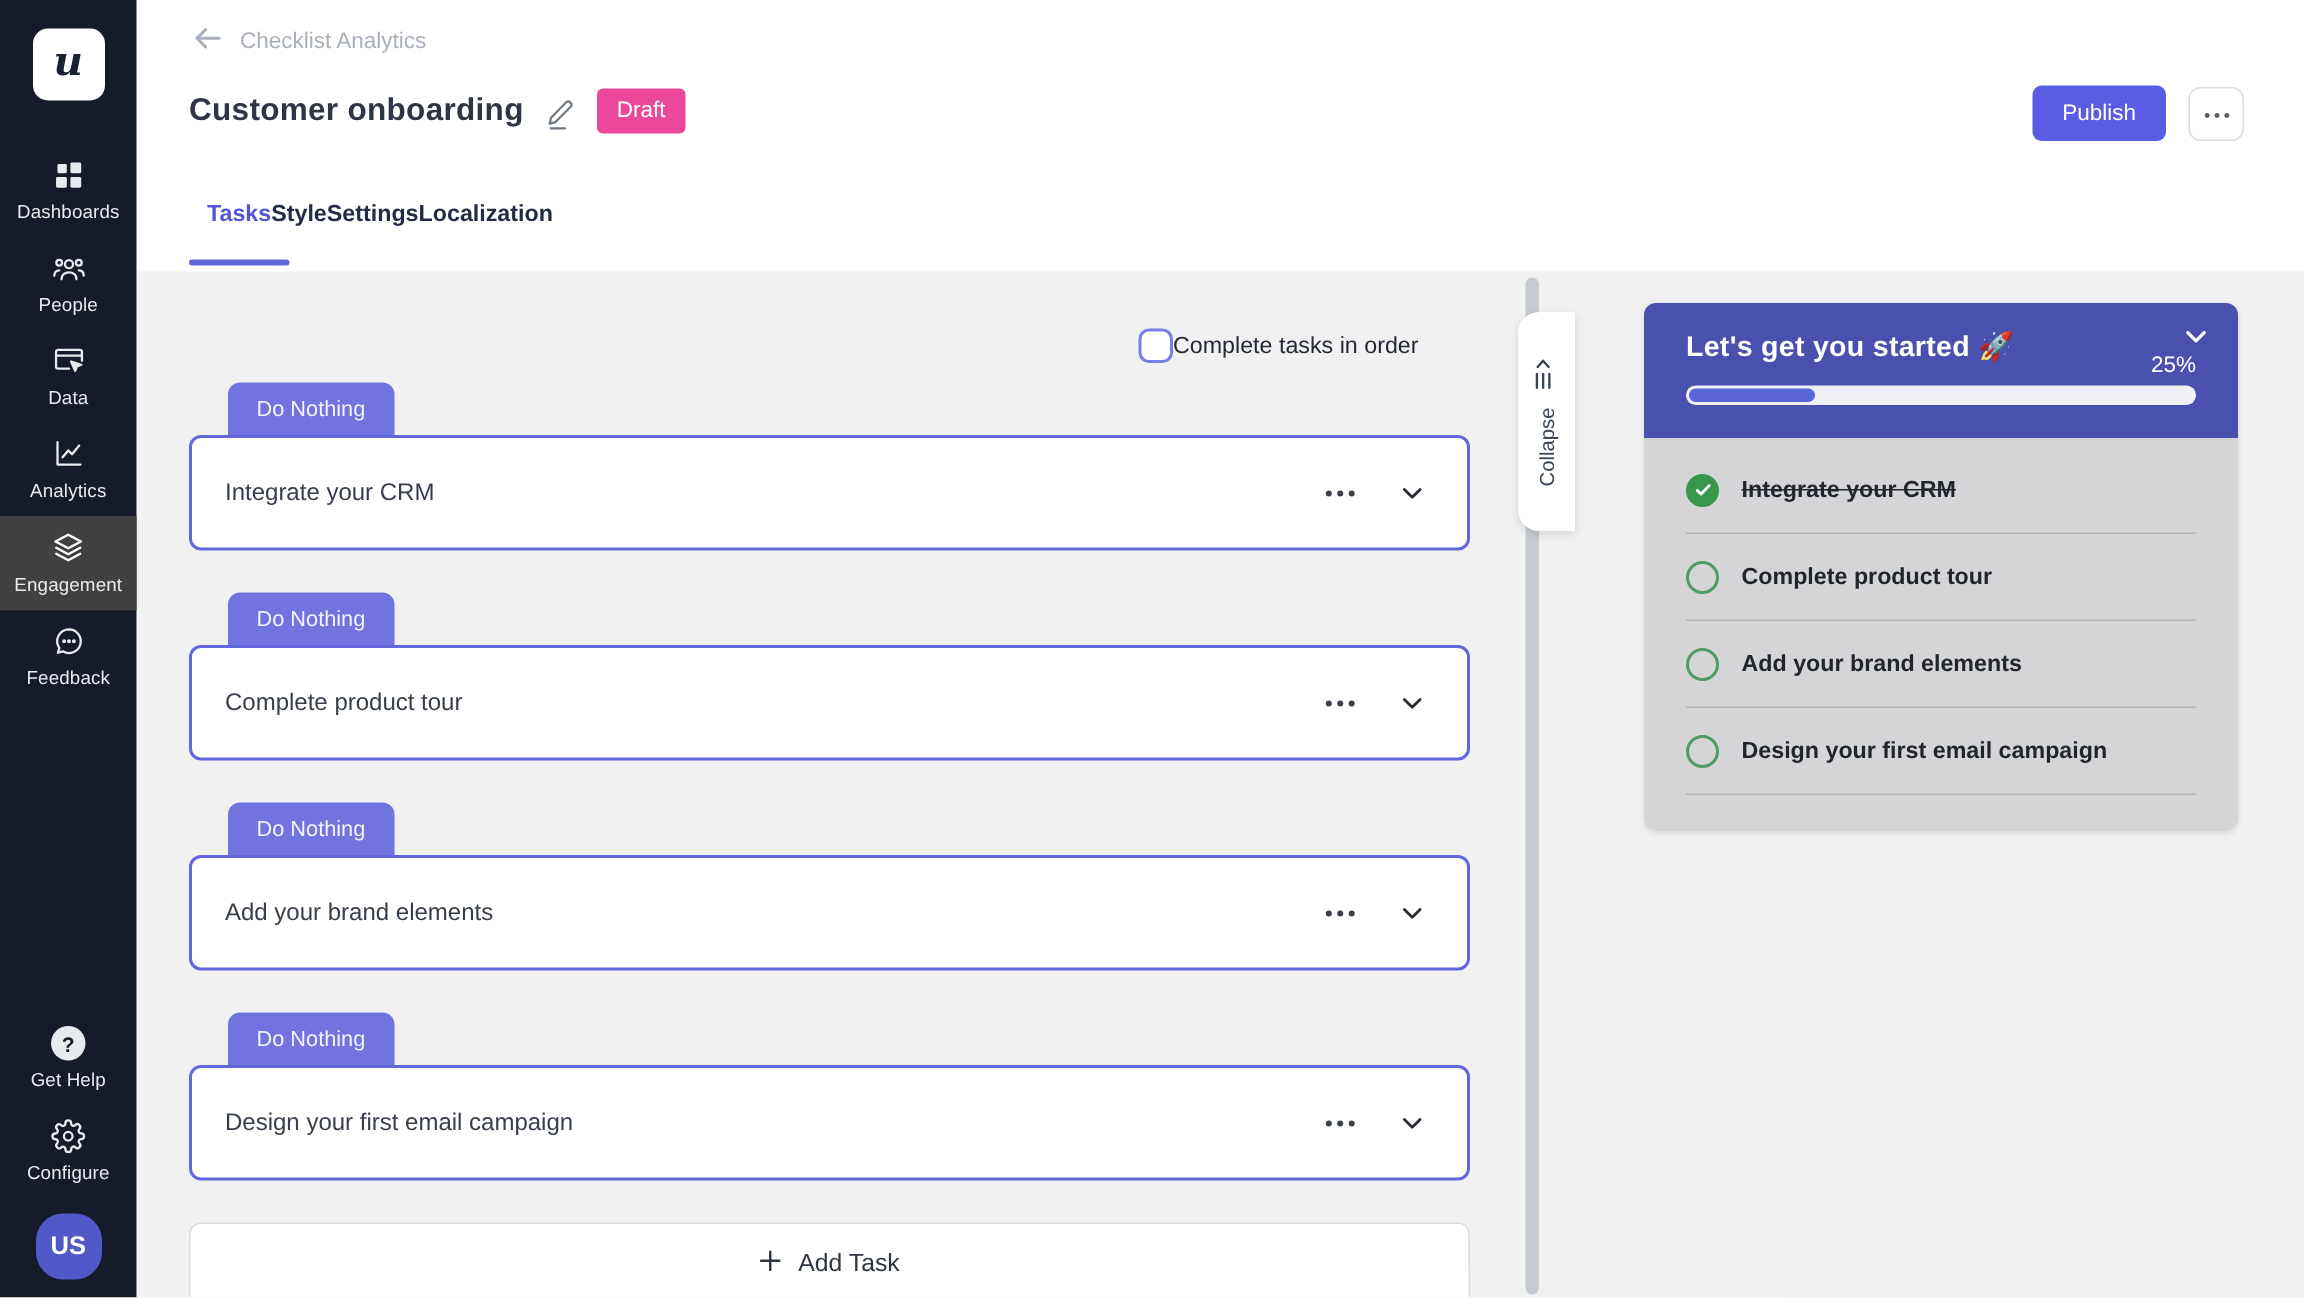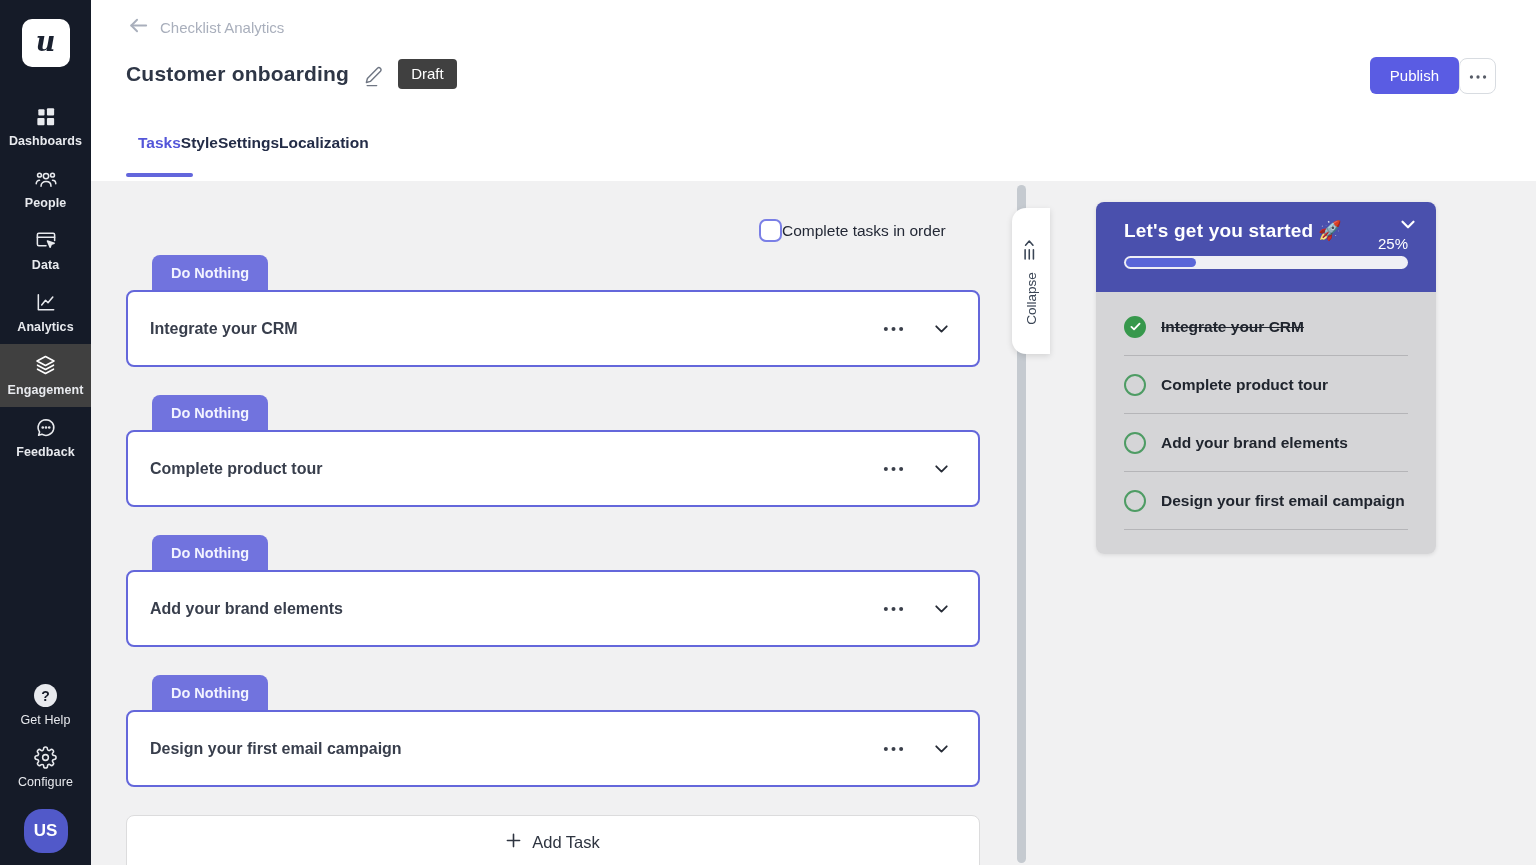--- a/index.html
+++ b/index.html
@@ -3,67 +3,67 @@
 <meta charset="utf-8">
 <style>
   * { margin:0; padding:0; box-sizing:border-box; }
   html,body { width:1536px; height:865px; overflow:hidden; }
   body { font-family:"Liberation Sans", sans-serif; background:#ffffff; position:relative; }
 
   
   .sidebar { position:absolute; left:0; top:0; width:91px; height:865px; background:#151B28; display:flex; flex-direction:column; align-items:center; z-index:30; }
   .logo { margin-top:19px; width:48px; height:48px; background:#fff; border-radius:10px; display:flex; align-items:center; justify-content:center; cursor:pointer; }
   .logo span { font-family:"DejaVu Serif", serif; font-style:italic; font-weight:bold; font-size:27px; color:#1A2130; line-height:1; padding-bottom:4px; }
-  .nav { margin-top:29px; width:100%; display:flex; flex-direction:column;font-weight:bold; }
+  .nav { margin-top:29px; width:100%; display:flex; flex-direction:column; }
   .nav-item { width:100%; padding:9px 0 10px; display:flex; flex-direction:column; align-items:center; gap:6px; cursor:pointer; }
   .nav-item .lbl { color:#E8EAEE; font-size:12.5px; letter-spacing:.1px; }
   .nav-item.selected { background:#404040; }
   .nav-item svg { display:block; }
   .sidebar-footer { margin-top:auto; width:100%; display:flex; flex-direction:column; align-items:center; }
   .avatar { width:44px; height:44px; margin:10px 0 12px; background:#5159C9; border-radius:18px; color:#fff; font-weight:bold; font-size:17px; display:flex; align-items:center; justify-content:center; cursor:pointer; }
   .help-circle { width:23px; height:23px; border-radius:50%; background:#E8EAEE; color:#151B28; font-weight:bold; font-size:14px; display:flex; align-items:center; justify-content:center; }
 
   
   .topbar { position:absolute; left:91px; top:0; width:1445px; height:130px; background:#fff; }
   .breadcrumb-row { position:absolute; left:36px; top:14px; display:flex; align-items:center; gap:10px; color:#A9AFBC; font-size:15px; cursor:pointer; }
   .title-row { position:absolute; left:35px; top:59px; display:flex; align-items:center; gap:15px; }
   .page-title { font-size:21px; font-weight:bold; color:#2E3646; letter-spacing:.2px; }
   .edit-btn { cursor:pointer; display:flex; margin-top:4px; }
-  .draft-badge { background:#404040; color:#fff; font-size:15px; padding:6px 13px 7px; border-radius:4px; }
-  .actions { position:absolute; right:40px; top:57px; display:flex; align-items:center; }
+  .draft-badge { background:#ec4899; color:#fff; font-size:15px; padding:6px 13px 7px; border-radius:4px; }
+  .actions { position:absolute; right:40px; top:57px; display:flex; align-items:center; gap:15px; }
   .publish-btn { background:#5A5CE3; color:#fff; border:none; border-radius:6px; font-size:15px; font-family:inherit; padding:0 20px; height:37px; cursor:pointer; }
   .more-btn { width:37px; height:36px; background:#fff; border:1px solid #D8DCE1; border-radius:8px; display:flex; align-items:center; justify-content:center; cursor:pointer; }
   .tabs { position:absolute; left:47px; top:134px; display:flex; }
   .tab { font-size:15.5px; font-weight:600; color:#232C47; padding-bottom:25px; position:relative; cursor:pointer; }
   .tab.active { color:#5456D9; }
   .tab.active::after { content:""; position:absolute; left:-12px; right:-12px; bottom:0; height:4px; background:#6366DC; border-radius:3px; }
 
   
   .content { position:absolute; left:91px; top:181px; width:1445px; height:684px; background:#F1F1F2; }
   .order-row { position:absolute; left:668px; top:38px; display:flex; align-items:center; }
   .checkbox { width:23px; height:23px; border:2px solid #7A7FE6; border-radius:7px; background:#fff; cursor:pointer; }
   .order-label { font-size:15.5px; font-weight:500; color:#242936; }
 
   .tasks { position:absolute; left:35px; top:74px; width:854px; }
-  .task-group { margin-bottom:28px;font-weight:bold; }
+  .task-group { margin-bottom:28px; }
   .task-badge { display:inline-block; margin-left:26px; background:#7173DE; color:#F2F3FF; font-size:14.5px; padding:10px 19px 9px; border-radius:8px 8px 0 0; cursor:pointer; }
   .task-card { height:77px; background:#fff; border:2px solid #6467DB; border-radius:8px; display:flex; align-items:center; justify-content:space-between; padding:0 24px 0 22px; cursor:pointer; }
   .task-title { font-size:16px; color:#383E4C; }
   .task-actions { display:flex; align-items:center; gap:23px; }
   .icon-btn { display:flex; align-items:center; cursor:pointer; background:none; border:none; padding:2px; }
   .add-task { height:70px; background:#fff; border:1px solid #DCDCDD; border-radius:8px; display:flex; justify-content:center; align-items:flex-start; padding-top:17px; cursor:pointer; }
   .add-task-inner { display:flex; gap:11px; font-size:16.5px; color:#2E3440; }
 
   .scrollbar { position:absolute; left:926px; top:4px; width:9px; height:678px; background:#C5CAD0; border-radius:5px; cursor:pointer; }
   .collapse-tab { position:absolute; left:921px; top:27px; width:38px; height:146px; background:#fff; border-radius:14px 0 0 14px; box-shadow:0 2px 6px rgba(0,0,0,.13); display:flex; align-items:center; justify-content:center; cursor:pointer; z-index:5; }
   .collapse-inner { transform:rotate(-90deg); display:flex; align-items:center; gap:10px; white-space:nowrap; }
   .collapse-inner .lbl { font-size:13.5px; font-weight:500; color:#3A4555; }
 
   
-  .preview { position:absolute; left:1005px; top:21px; width:340px; box-shadow:0 1px 4px rgba(0,0,0,.10); border-radius:8px; }
+  .preview { position:absolute; left:1005px; top:21px; width:396px; box-shadow:0 1px 4px rgba(0,0,0,.10); border-radius:8px; }
   .preview-header { position:relative; height:90px; background:#4A50AD; border-radius:8px 8px 0 0; padding:17px 28px 0; }
   .preview-title { font-size:19px; font-weight:bold; color:#fff; letter-spacing:.2px; }
   .preview-chevron { position:absolute; right:15px; top:9px; cursor:pointer; display:flex; padding:2px; background:none; border:none; }
   .preview-percent { position:absolute; right:28px; top:33px; color:#fff; font-size:15px; }
   .progress-track { margin-top:14px; height:13px; background:#EFEFF5; border-radius:7px; padding:2px; }
   .progress-fill { height:100%; width:25%; background:#5A66D8; border-radius:5px; }
   .preview-body { background:#D5D5D7; border-radius:0 0 8px 8px; padding:6px 28px 24px; }
   .check-item { display:flex; align-items:center; gap:15px; height:58px; border-bottom:1px solid #B5B5B8; cursor:pointer; }
   .check-circle { width:22px; height:22px; border-radius:50%; border:2px solid #4E9C64; flex-shrink:0; display:flex; align-items:center; justify-content:center; }
   .check-item.completed .check-circle { background:#37984C; border-color:#37984C; }

